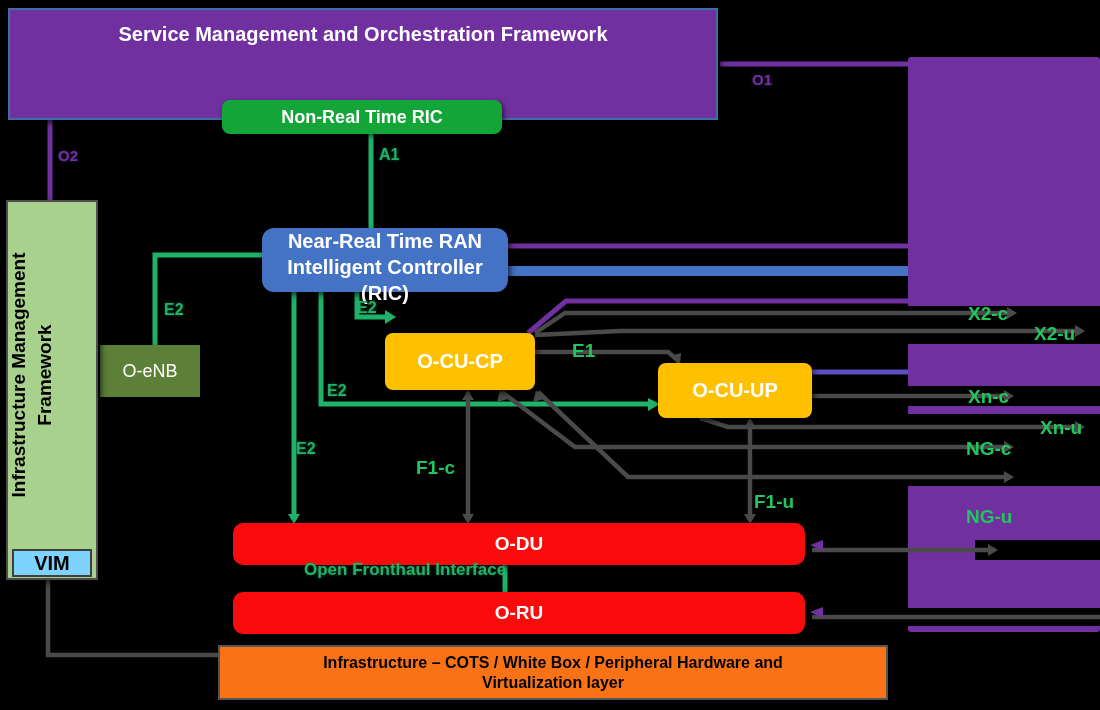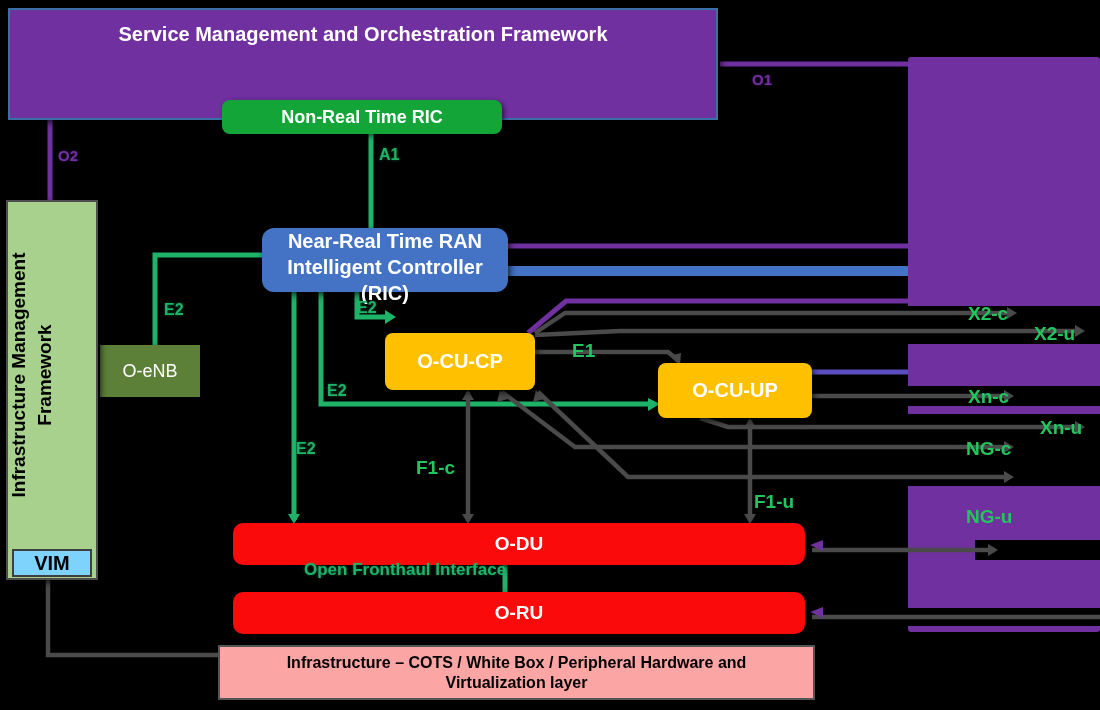--- a/index.html
+++ b/index.html
@@ -24,21 +24,21 @@
   .odu{left:233px;top:523px;width:572px;height:42px;background:#FA0A0A;border-radius:10px;font-size:19px;line-height:42px;}
   .oru{left:233px;top:592px;width:572px;height:42px;background:#FA0A0A;border-radius:10px;font-size:19px;line-height:42px;}
   .oenb{left:100px;top:345px;width:100px;height:52px;background:#5C8038;font-size:18px;line-height:52px;font-weight:normal;}
   .imf{left:6px;top:200px;width:92px;height:380px;background:#A9D18E;border:2px solid #4D4D4D;
        box-sizing:border-box;z-index:4;box-shadow:3px 3px 6px rgba(0,0,0,.7);}
   .imf-rot{position:absolute;left:-138px;top:329px;width:380px;height:92px;z-index:5;
            transform:rotate(-90deg);transform-origin:center;color:#000;font-size:19px;font-weight:bold;
            text-align:center;line-height:26px;}
   .vim{left:12px;top:549px;width:80px;height:28px;background:#7dd3fc;border:2px solid #3F3F3F;
        box-sizing:border-box;z-index:5;color:#000;font-size:20px;font-weight:600;text-align:center;line-height:24px;}
-  .infra{left:218px;top:645px;width:597px;height:55px;background:#fca5a5;border:2px solid #555;
+  .infra{left:218px;top:645px;width:670px;height:55px;background:#f97316;border:2px solid #555;
          box-sizing:border-box;z-index:4;color:#000;font-size:16px;font-weight:bold;text-align:center;
          padding-top:6px;line-height:20px;}
   
   .lbl{z-index:5;font-weight:bold;white-space:nowrap;}
   .lbl-green{color:#1FB269;font-size:16px;text-shadow:0 0 3px rgba(31,178,105,.55);}
   .lbl-purple{color:#7030A0;font-size:15px;text-shadow:0 0 3px rgba(112,48,160,.6);}
   .lbl-gray{color:#22c55e;font-size:19px;}
   .lbl-of{color:#1FB269;font-size:17px;font-weight:bold;text-shadow:0 0 3px rgba(31,178,105,.5);padding-left:36px;}
   svg.wires{position:absolute;left:0;top:0;z-index:3;}
 </style>

